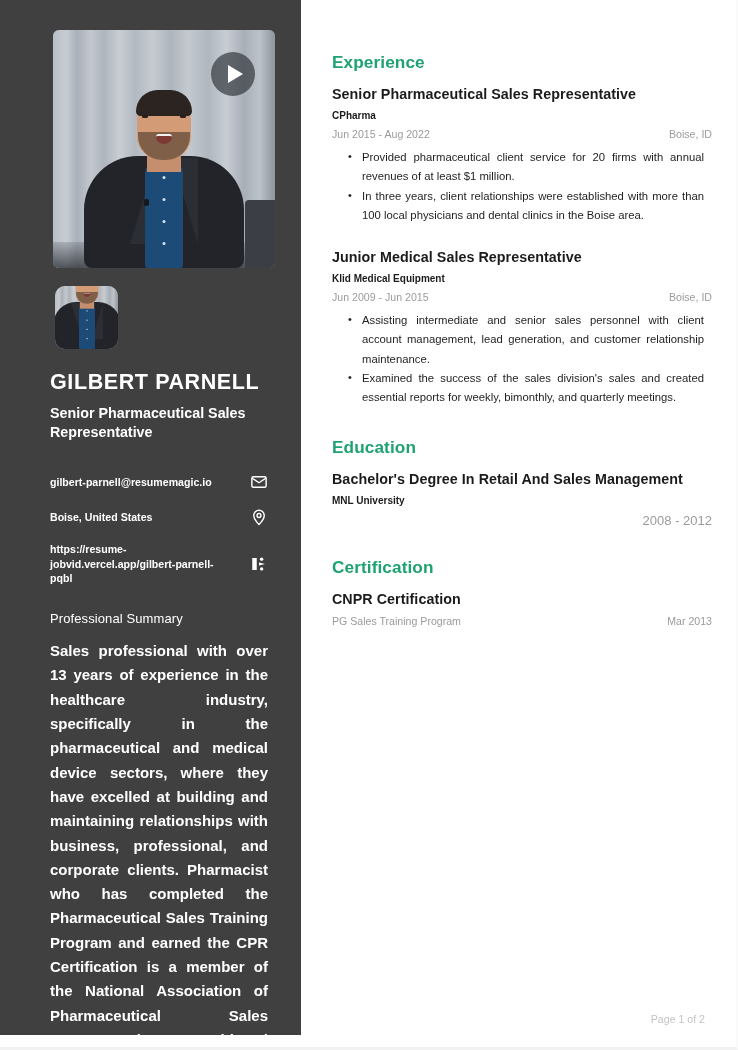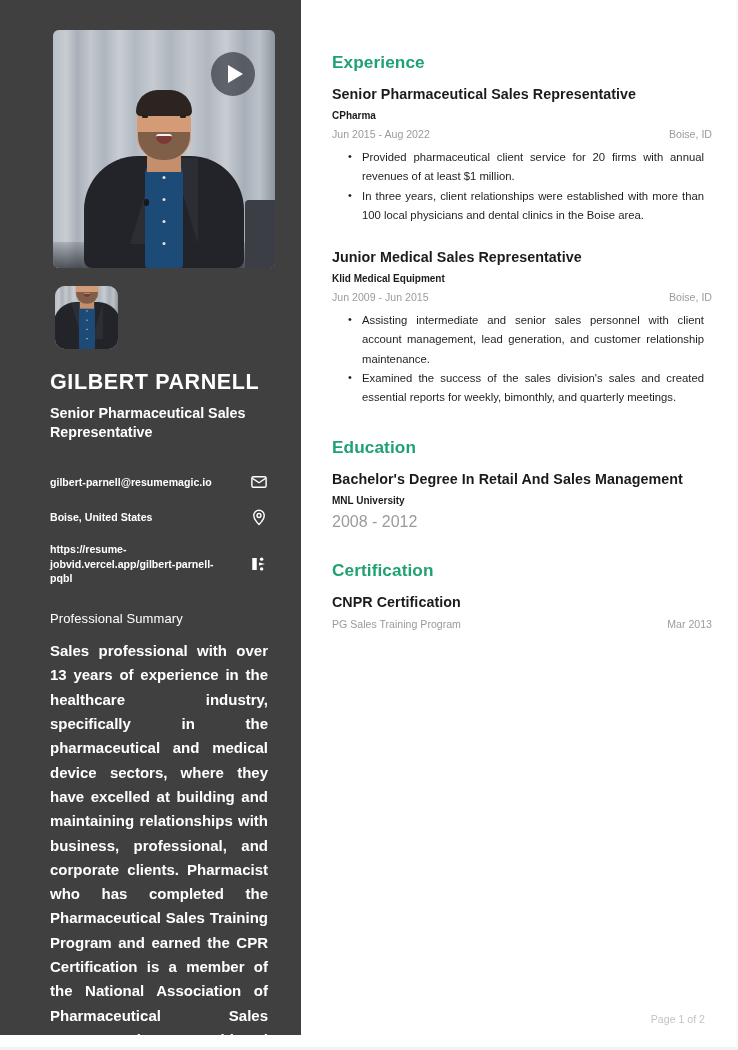--- a/index.html
+++ b/index.html
@@ -373,22 +373,22 @@
     left: 8px;
     top: -1px;
     font-size: 11px;
     color: #1e1e1e;
   }
 
   .entry-block-gap { margin-top: 23px; }
 
   .edu-meta {
     display: flex;
-    justify-content: flex-start;
-    font-size: 16px;
+    justify-content: flex-end;
+    font-size: 13px;
     color: #9b9b9b;
     margin-top: 0;
   }
 
   .footer {
     position: absolute;
     right: 31px;
     bottom: 22px;
     font-size: 10.6px;
     color: #c3c3c3;

